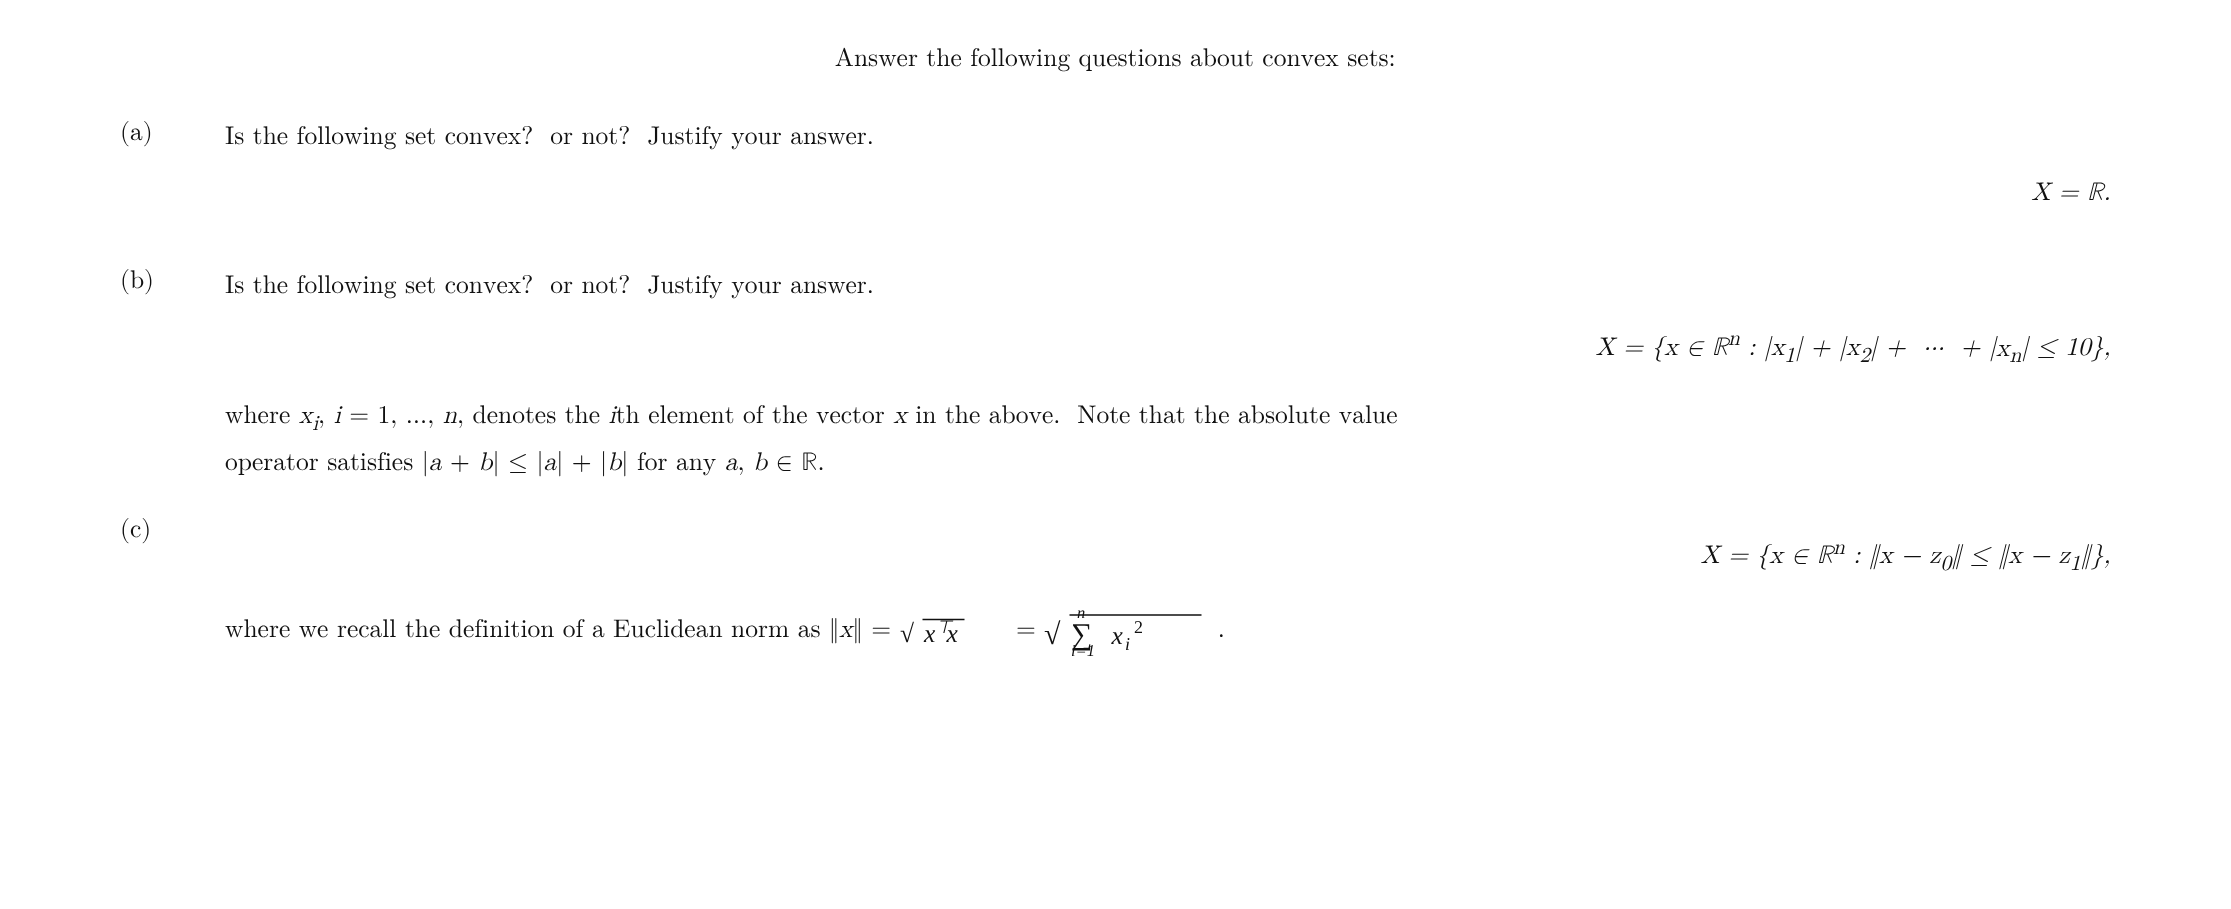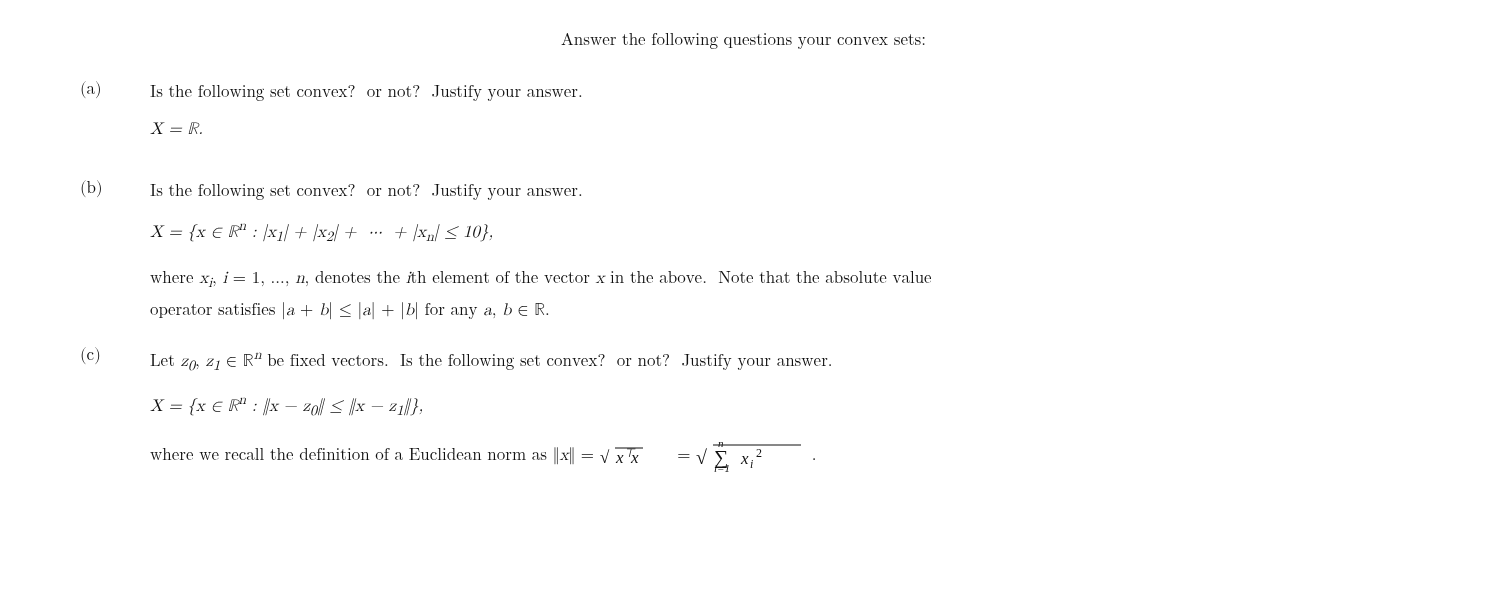--- a/index.html
+++ b/index.html
@@ -44,21 +44,21 @@
       flex: 1;
     }
 
     .problem-question {
       font-size: 17px;
       margin-bottom: 12px;
       line-height: 1.6;
     }
 
     .math-display {
-      text-align: left;
+      text-align: right;
       font-size: 17px;
       margin: 14px 0 18px 0;
       font-style: italic;
     }
 
     .problem-note {
       font-size: 17px;
       line-height: 1.65;
       margin-top: 0;
     }
@@ -70,21 +70,21 @@
     sub {
       font-style: italic;
     }
   </style>
 </head>
 <body>
 
 <div>
 
   <div class="page-title">
-    <span>Answer the following questions your convex sets:</span>
+    <span>Answer the following questions about convex sets:</span>
   </div>
 
   <div class="problem-section">
     <div class="problem-row">
       <div class="problem-label">(a)</div>
       <div class="problem-content">
         <div class="problem-question">
           Is the following set convex?&nbsp; or not?&nbsp; Justify your answer.
         </div>
         <div class="math-display">
@@ -110,23 +110,20 @@
           operator satisfies |<i>a</i> + <i>b</i>| ≤ |<i>a</i>| + |<i>b</i>| for any <i>a</i>, <i>b</i> ∈ ℝ.
         </div>
       </div>
     </div>
   </div>
 
   <div class="problem-section">
     <div class="problem-row">
       <div class="problem-label">(c)</div>
       <div class="problem-content">
-        <div class="problem-question">
-          Let <i>z</i><sub>0</sub>, <i>z</i><sub>1</sub> ∈ ℝ<sup><i>n</i></sup> be fixed vectors.&nbsp; Is the following set convex?&nbsp; or not?&nbsp; Justify your answer.
-        </div>
         <div class="math-display">
           <i>X</i> = {<i>x</i> ∈ ℝ<sup><i>n</i></sup> : ‖<i>x</i> − <i>z</i><sub>0</sub>‖ ≤ ‖<i>x</i> − <i>z</i><sub>1</sub>‖},
         </div>
         <div class="problem-note">
           where we recall the definition of a Euclidean norm as ‖<i>x</i>‖ =
           
           <svg xmlns="http://www.w3.org/2000/svg" width="72" height="30" viewBox="0 0 72 30" style="vertical-align:middle;overflow:visible;">
 
             <text x="0" y="22" font-family="serif" font-style="italic" font-size="17" fill="#111">√</text>
 

